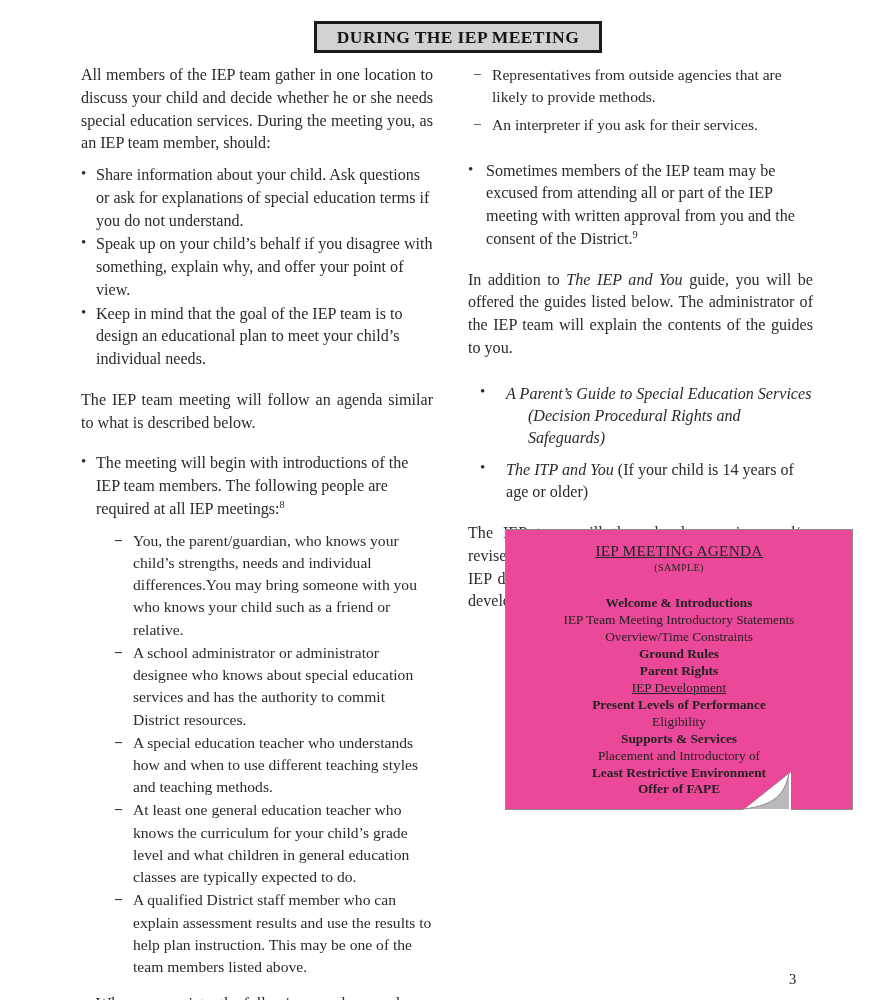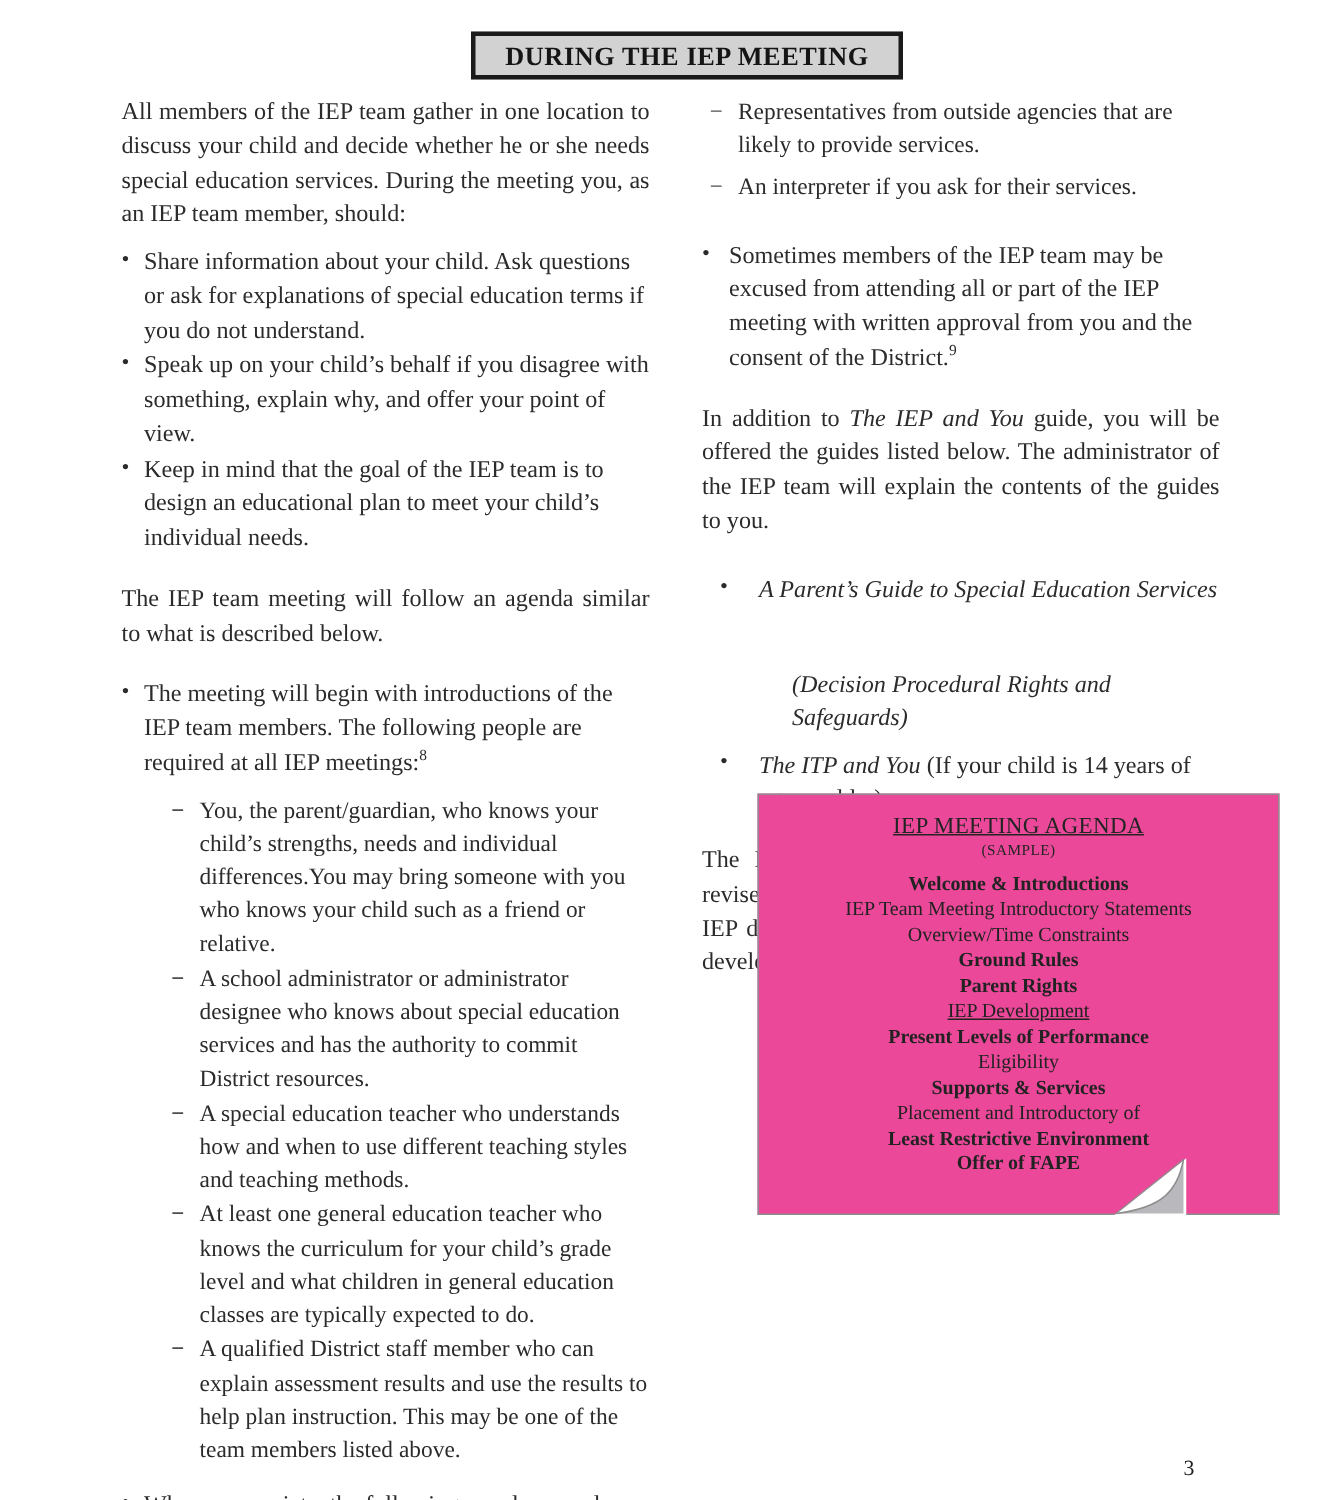--- a/index.html
+++ b/index.html
@@ -113,21 +113,21 @@
     margin-bottom: 10px;
     font-size: 16.1px;
     line-height: 1.37;
   }
   ul.guides > li > .bullet {
     position: absolute;
     left: 0;
     top: -2px;
     font-size: 15px;
   }
-  .ital { font-style: italic; margin-top: 41px; }
+  .ital { font-style: italic; }
   .indent-1 { display: block; padding-left: 22px; }
 
   sup { font-size: 0.64em; vertical-align: super; line-height: 0; }
 
   .gap-sm { height: 9px; }
   .gap-md { height: 14px; }
   .gap-lg { height: 22px; }
 
   
   #agenda-box {
@@ -151,21 +151,21 @@
     letter-spacing: 0.2px;
     color: #242424;
   }
   #agenda-sample {
     font-size: 10.2px;
     margin-top: 2px;
     letter-spacing: 0.3px;
     color: #242424;
   }
   #agenda-list {
-    margin-top: 8px;
+    margin-top: 22px;
   }
   #agenda-list .ag {
     font-size: 13.3px;
     line-height: 1.275;
     color: #222222;
   }
   #agenda-list .ag.b { font-weight: bold; }
   #agenda-list .ag.u { text-decoration: underline; }
 
   
@@ -258,21 +258,21 @@
     </li>
   </ul>
 
 </div>
 
 <div id="col-right">
 
   <ul class="lv2 thin" style="padding-left:6px">
     <li>
       <span class="dash">–</span>
-      <span>Representatives from outside agencies that are likely to provide services.</span>
+      <span>Representatives from outside agencies that are likely to provide methods.</span>
     </li>
     <li style="margin-top:6px">
       <span class="dash">–</span>
       <span>An interpreter if you ask for their services.</span>
     </li>
   </ul>
 
   <div class="gap-lg"></div>
 
   <ul class="lv1" style="padding-left:0">

